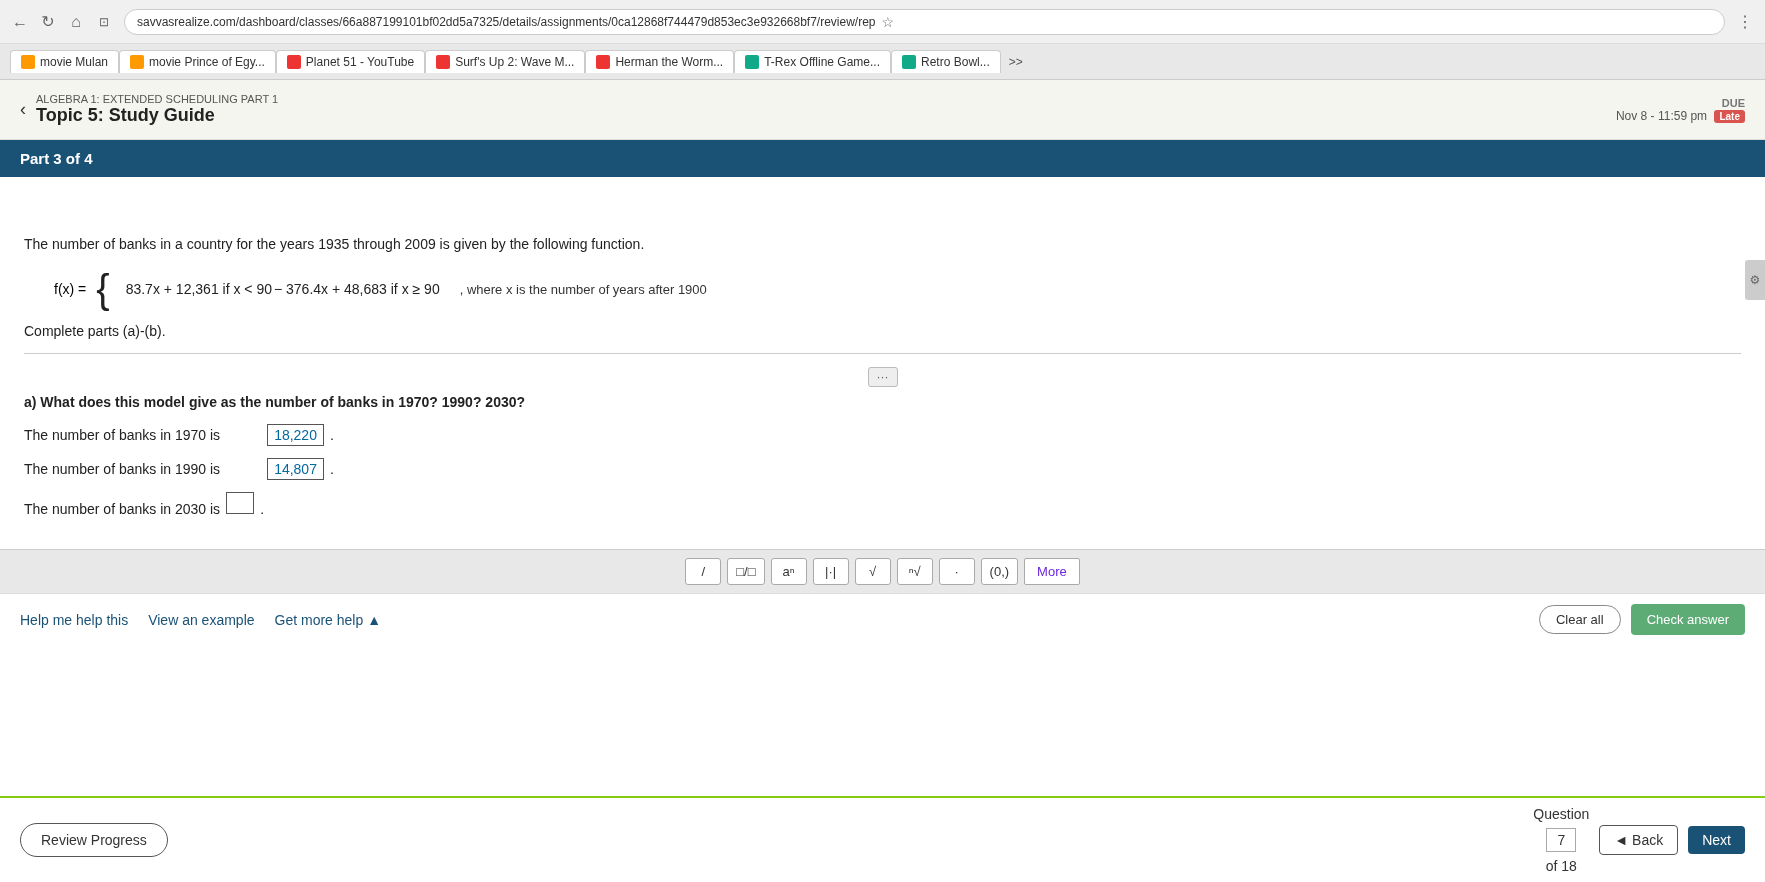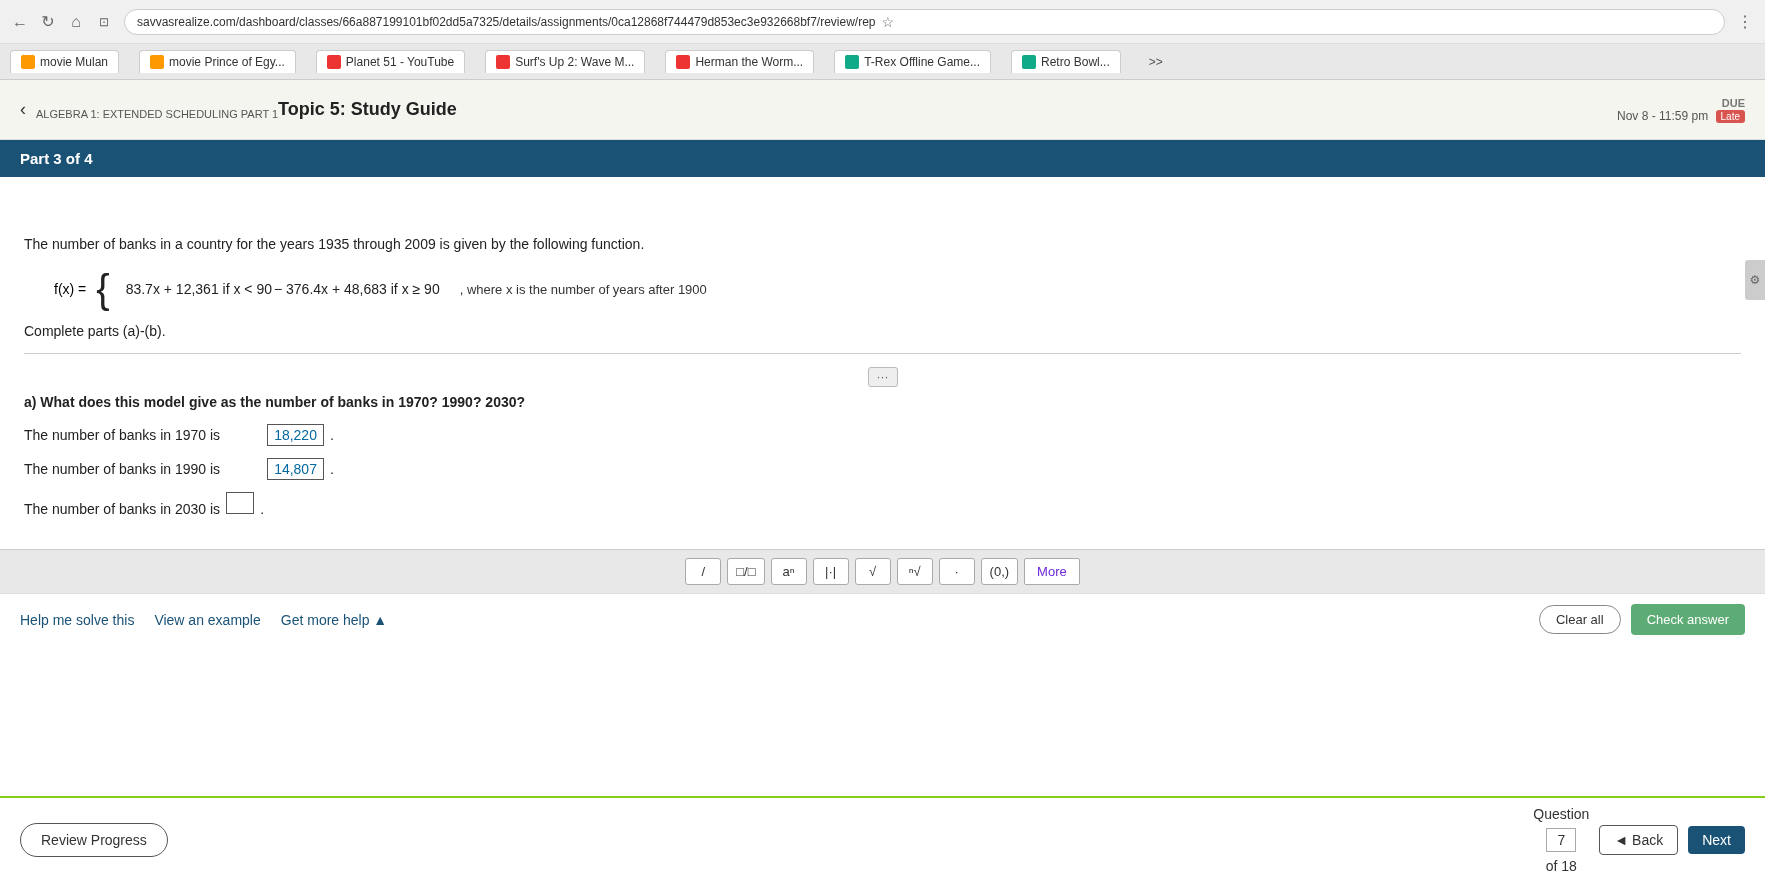--- a/index.html
+++ b/index.html
@@ -6,40 +6,40 @@
     body { font-family: Arial, sans-serif; background: #2a2a2a; width: 1765px; height: 882px; overflow: hidden; font-size: 14px; }
 
     
     .browser-chrome { background: #f0f0f0; padding: 0; }
     .nav-bar { display: flex; align-items: center; height: 44px; background: #f0f0f0; padding: 0 10px; gap: 10px; border-bottom: 1px solid #ddd; }
     .nav-icons { display: flex; gap: 8px; align-items: center; }
     .nav-icon { width: 20px; height: 20px; display: flex; align-items: center; justify-content: center; color: #666; font-size: 16px; cursor: pointer; }
     .address-bar { flex: 1; background: white; border: 1px solid #ccc; border-radius: 20px; padding: 4px 12px; font-size: 12px; color: #333; display: flex; align-items: center; }
     .star-icon { color: #666; font-size: 14px; margin-left: 6px; }
 
-    .tabs-bar { display: flex; align-items: center; height: 36px; background: #e8e8e8; padding: 0 10px; gap: 20px; border-bottom: 1px solid #ccc; overflow: hidden; }
+    .tabs-bar { display: flex; align-items: center; height: 36px; background: #e8e8e8; padding: 0 10px; gap: 0; border-bottom: 1px solid #ccc; overflow: hidden; }
     .tab { display: flex; align-items: center; gap: 5px; padding: 4px 10px; background: #fff; border: 1px solid #ccc; border-bottom: none; border-radius: 4px 4px 0 0; font-size: 12px; color: #333; cursor: pointer; white-space: nowrap; }
     .tab .favicon { width: 14px; height: 14px; border-radius: 2px; display: inline-block; }
     .tab-fav-orange { background: #f90; }
     .tab-fav-red { background: #e33; }
     .more-tabs { padding: 4px 8px; font-size: 12px; color: #555; cursor: pointer; }
 
     
     .page-wrapper { background: #f5f5f0; display: flex; flex-direction: column; height: calc(882px - 80px); }
 
     
     .assignment-header { background: #f5f5ef; padding: 10px 20px; display: flex; align-items: center; justify-content: space-between; border-bottom: 1px solid #ddd; min-height: 60px; }
     .header-left { display: flex; align-items: center; gap: 10px; }
     .back-btn { font-size: 18px; color: #333; cursor: pointer; }
-    .header-titles { display: flex; flex-direction: row; align-items: flex-end; }
+    .header-titles { display: flex; flex-direction: column; }
     .header-subtitle { font-size: 11px; color: #555; font-weight: normal; }
     .header-title { font-size: 18px; font-weight: bold; color: #222; }
     .header-due { text-align: right; font-size: 12px; color: #555; }
     .header-due .due-label { font-weight: bold; font-size: 11px; color: #777; }
-    .late-badge { background: #d9534f; color: white; font-size: 10px; padding: 1px 5px; border-radius: 3px; margin-left: 4px; }
+    .late-badge { background: #d9534f; color: white; font-size: 10px; padding: 1px 5px; border-radius: 3px; margin-left: 4px; font-weight: bold; }
 
     
     .content-area { background: white; margin: 0; flex: 1; overflow: hidden; }
 
     
     .part-header { background: #1a5276; color: white; padding: 10px 20px; font-size: 15px; font-weight: bold; }
 
     
     .question-area { padding: 20px 24px; background: white; }
     .question-text { font-size: 14px; color: #222; line-height: 1.5; margin-bottom: 14px; margin-top: 37px; }
@@ -214,21 +214,21 @@
       <button class="math-btn">|·|</button>
       <button class="math-btn">√</button>
       <button class="math-btn">ⁿ√</button>
       <button class="math-btn">·</button>
       <button class="math-btn">(0,)</button>
       <button class="more-btn">More</button>
     </div>
 
     <div class="bottom-toolbar">
       <div class="help-links">
-        <a class="help-link">Help me solve this</a>
+        <a class="help-link">Help me help this</a>
         <a class="help-link">View an example</a>
         <span class="get-more-help">Get more help ▲</span>
       </div>
       <div class="bottom-right">
         <button class="clear-all-btn">Clear all</button>
         <button class="check-answer-btn">Check answer</button>
       </div>
     </div>
 
   </div>

